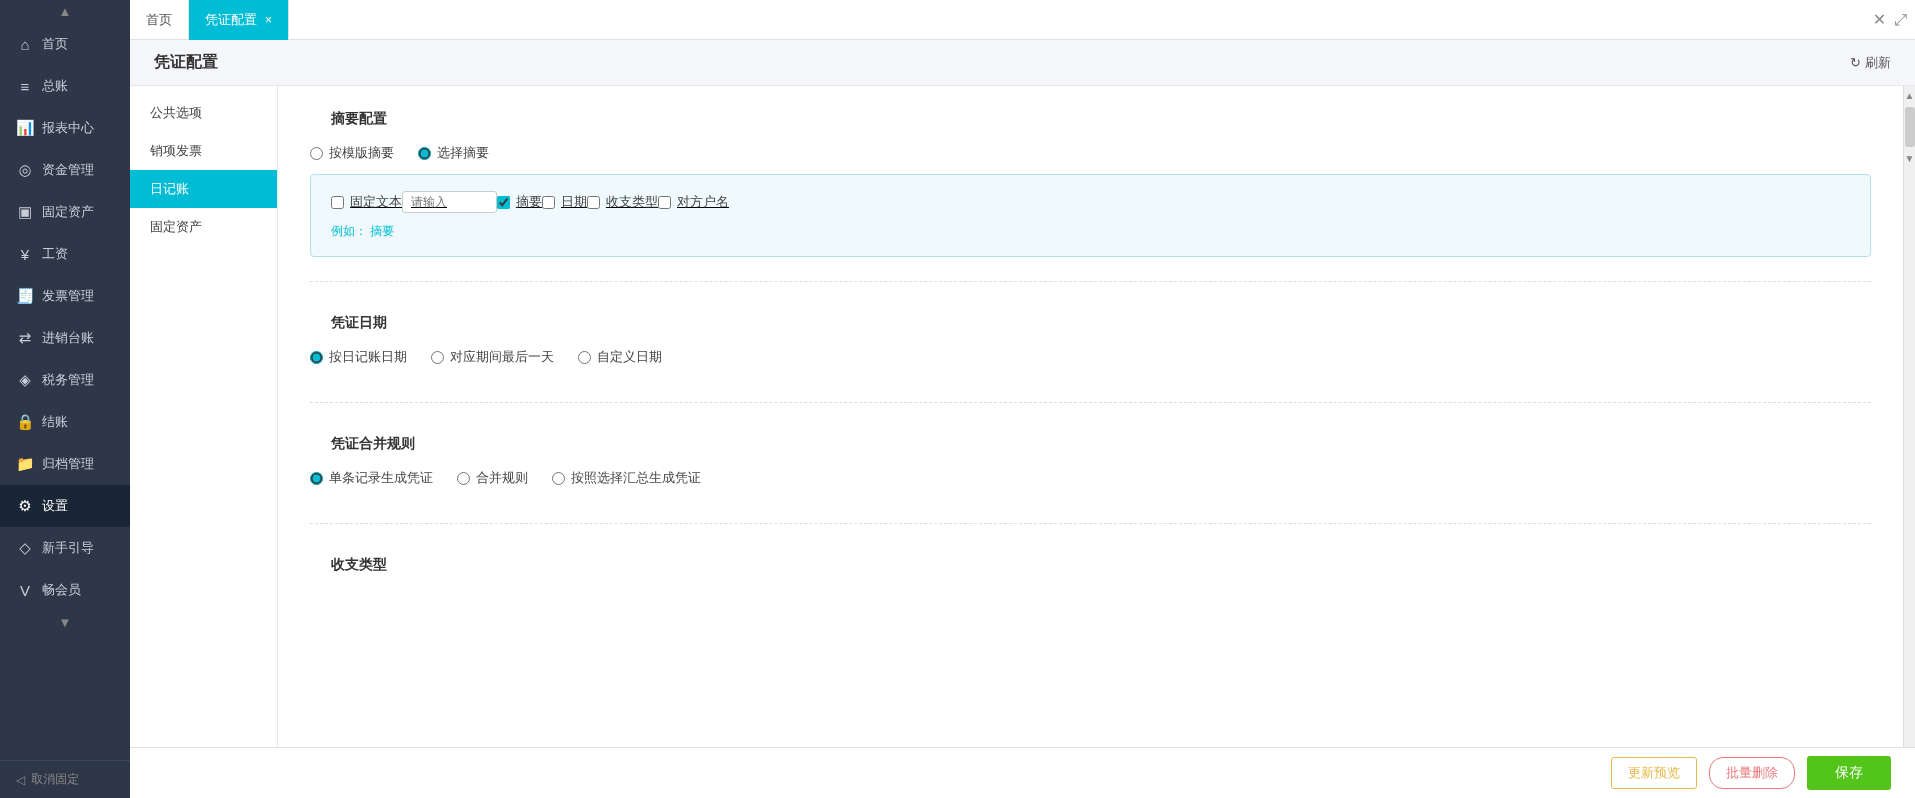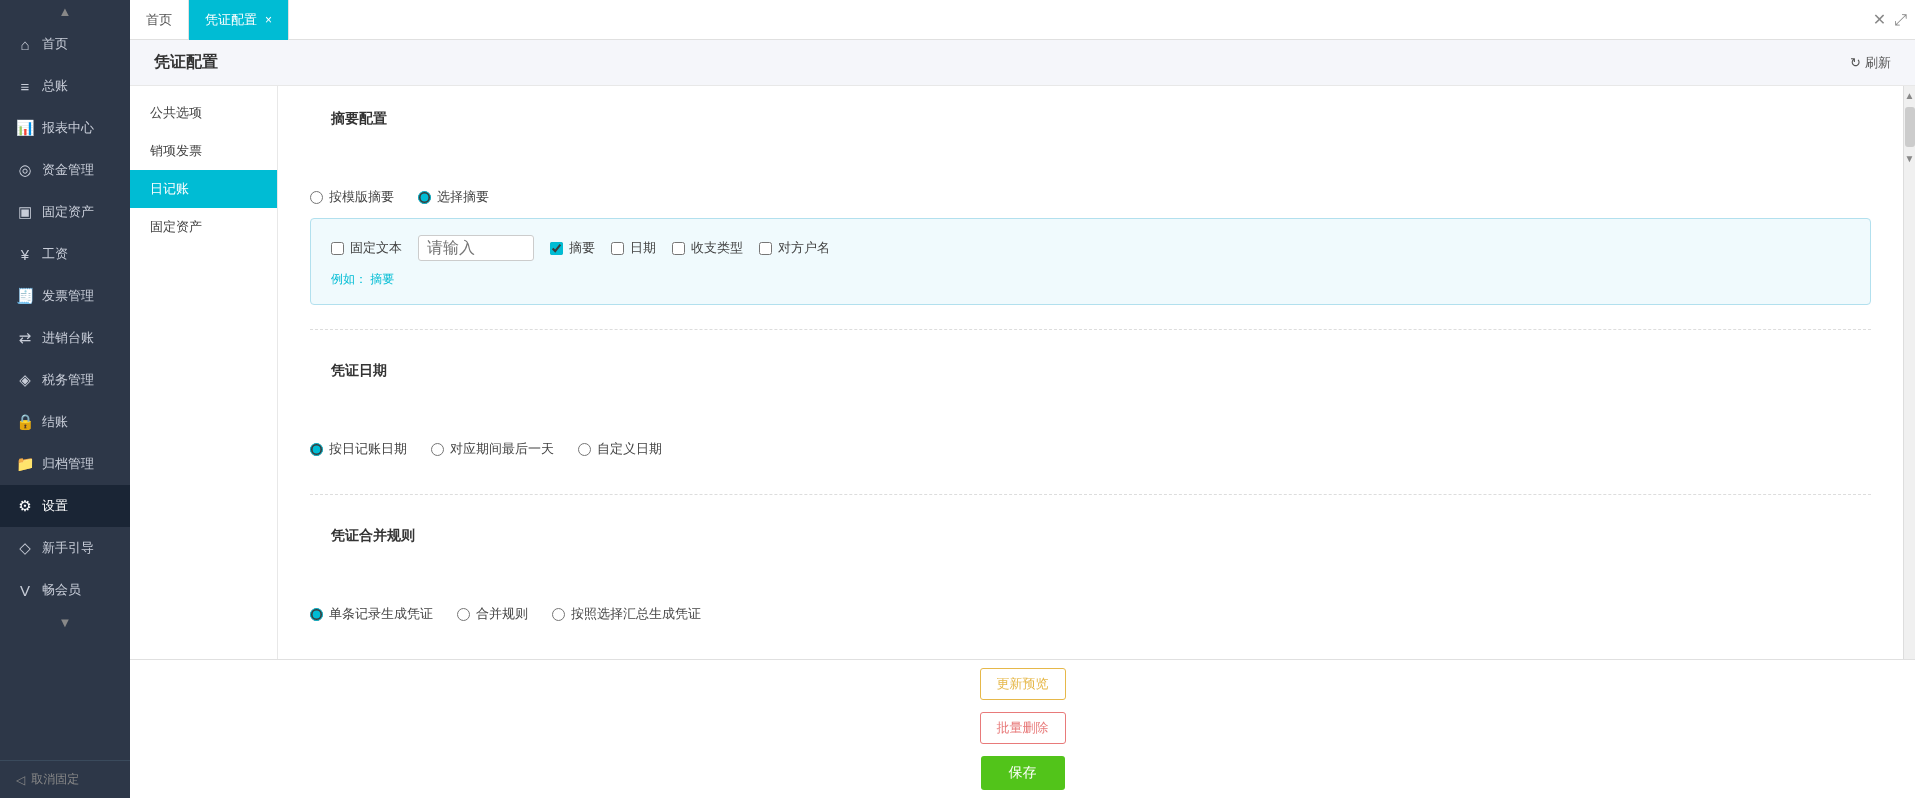--- a/index.html
+++ b/index.html
@@ -184,94 +184,93 @@
       gap: 24px;
       margin-bottom: 12px;
     }
     .radio-label {
       display: flex;
       align-items: center;
       gap: 6px;
       cursor: pointer;
       font-size: 13px;
       color: #444;
-      margin-top: 44px;
     }
     .radio-label input[type="radio"] {
       accent-color: #00bcd4;
       cursor: pointer;
     }
 
     
     .abstract-box {
       background: #f0fafd;
       border: 1px solid #b2e0ee;
       border-radius: 4px;
       padding: 16px 20px;
       margin-top: 8px;
     }
     .checkbox-group {
       display: flex;
       align-items: center;
-      gap: 16px;
+      gap: 0;
       flex-wrap: wrap;
+      text-decoration: underline;
     }
     .checkbox-label {
       display: flex;
       align-items: center;
       gap: 6px;
       cursor: pointer;
       font-size: 13px;
       color: #444;
     }
     .checkbox-label input[type="checkbox"] {
       accent-color: #00bcd4;
       cursor: pointer;
     }
     .text-input {
       border: 1px solid #ccc;
       border-radius: 3px;
       padding: 3px 8px;
-      font-size: 16px;
-      width: 116px;
+      font-size: 12px;
+      width: 95px;
       color: #999;
       outline: none;
     }
     .example-text {
       margin-top: 10px;
       font-size: 12px;
       color: #00bcd4;
     }
 
     
     .bottom-bar {
       background: #fff;
       border-top: 1px solid #e0e0e0;
       padding: 8px 24px;
       display: flex;
       justify-content: flex-end;
       align-items: center;
       gap: 12px;
-      flex-direction: column;
     }
     .btn-outline {
       border: 1px solid #e6b84a;
       background: #fff;
       color: #e6b84a;
       padding: 6px 16px;
       border-radius: 3px;
       cursor: pointer;
       font-size: 13px;
     }
     .btn-outline-red {
       border: 1px solid #e87a7a;
       background: #fff;
       color: #e87a7a;
       padding: 6px 16px;
-      border-radius: 3px;
+      border-radius: 14px;
       cursor: pointer;
       font-size: 13px;
     }
     .btn-primary {
       background: #52c41a;
       color: #fff;
       border: none;
       padding: 8px 28px;
       border-radius: 3px;
       cursor: pointer;

